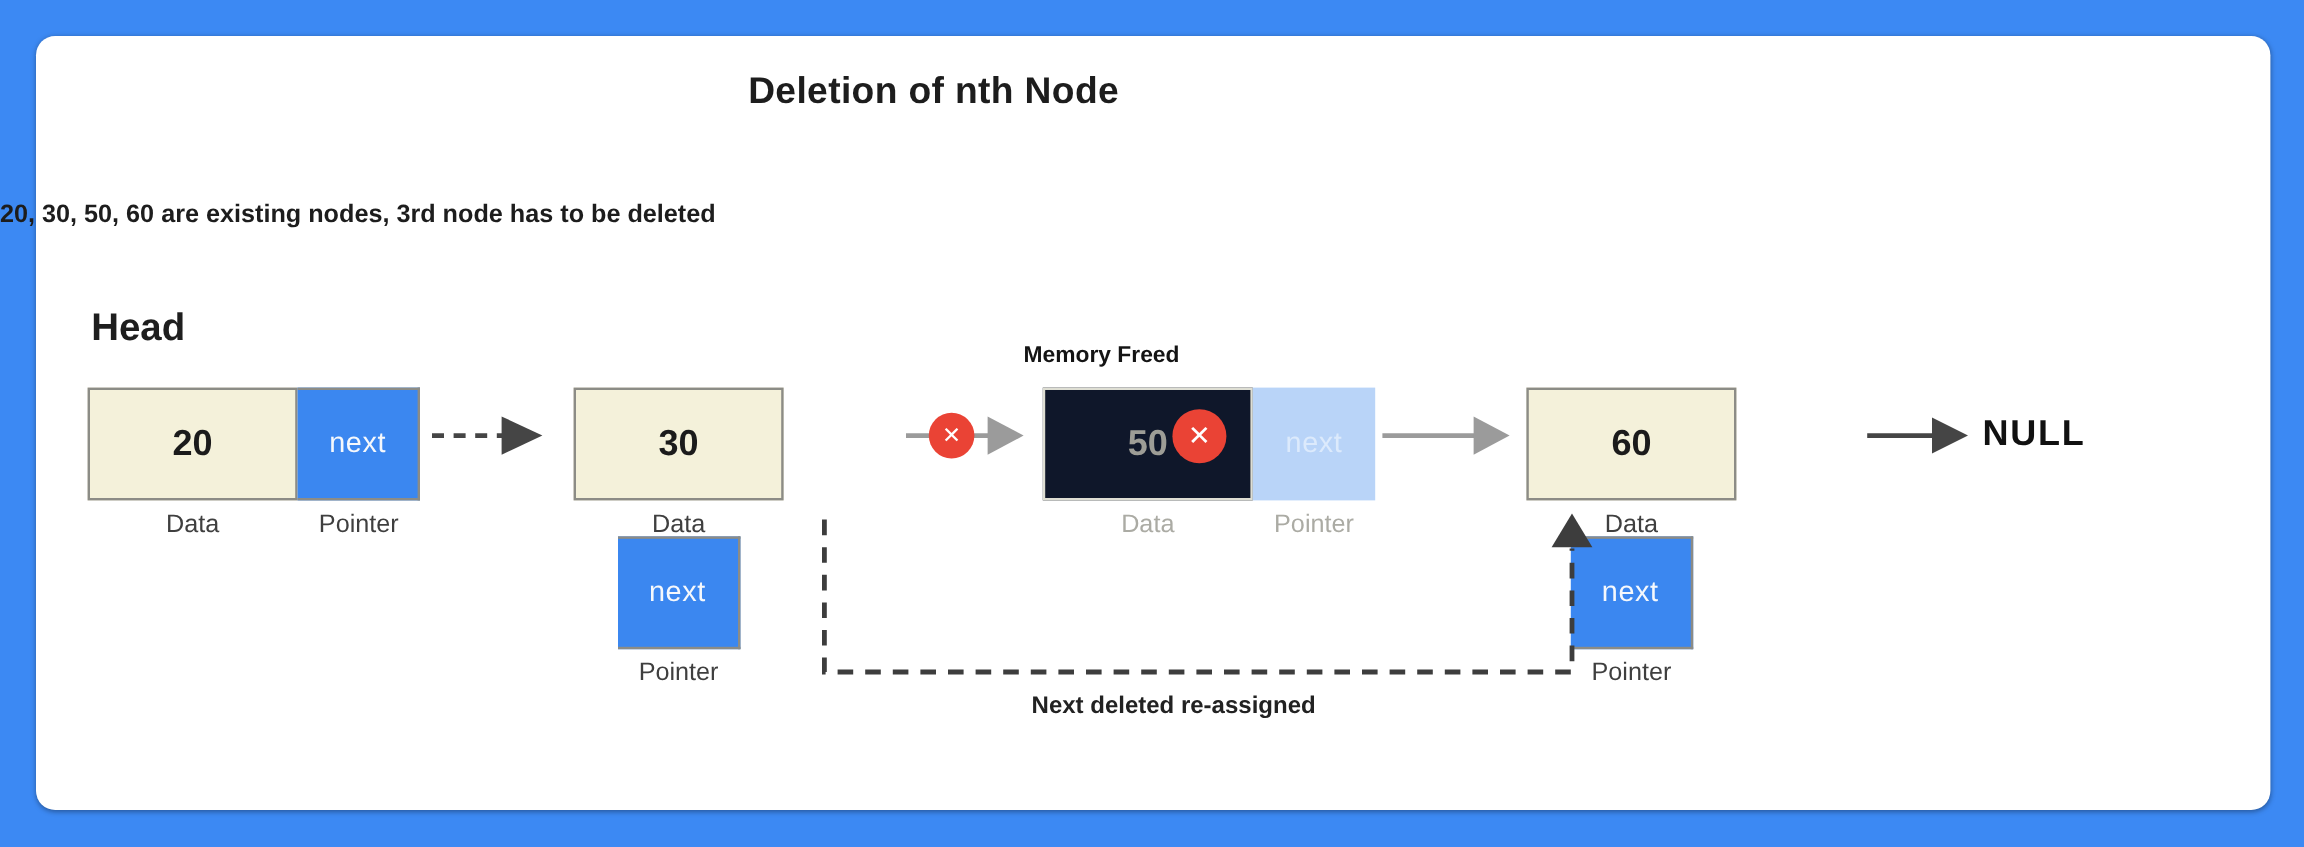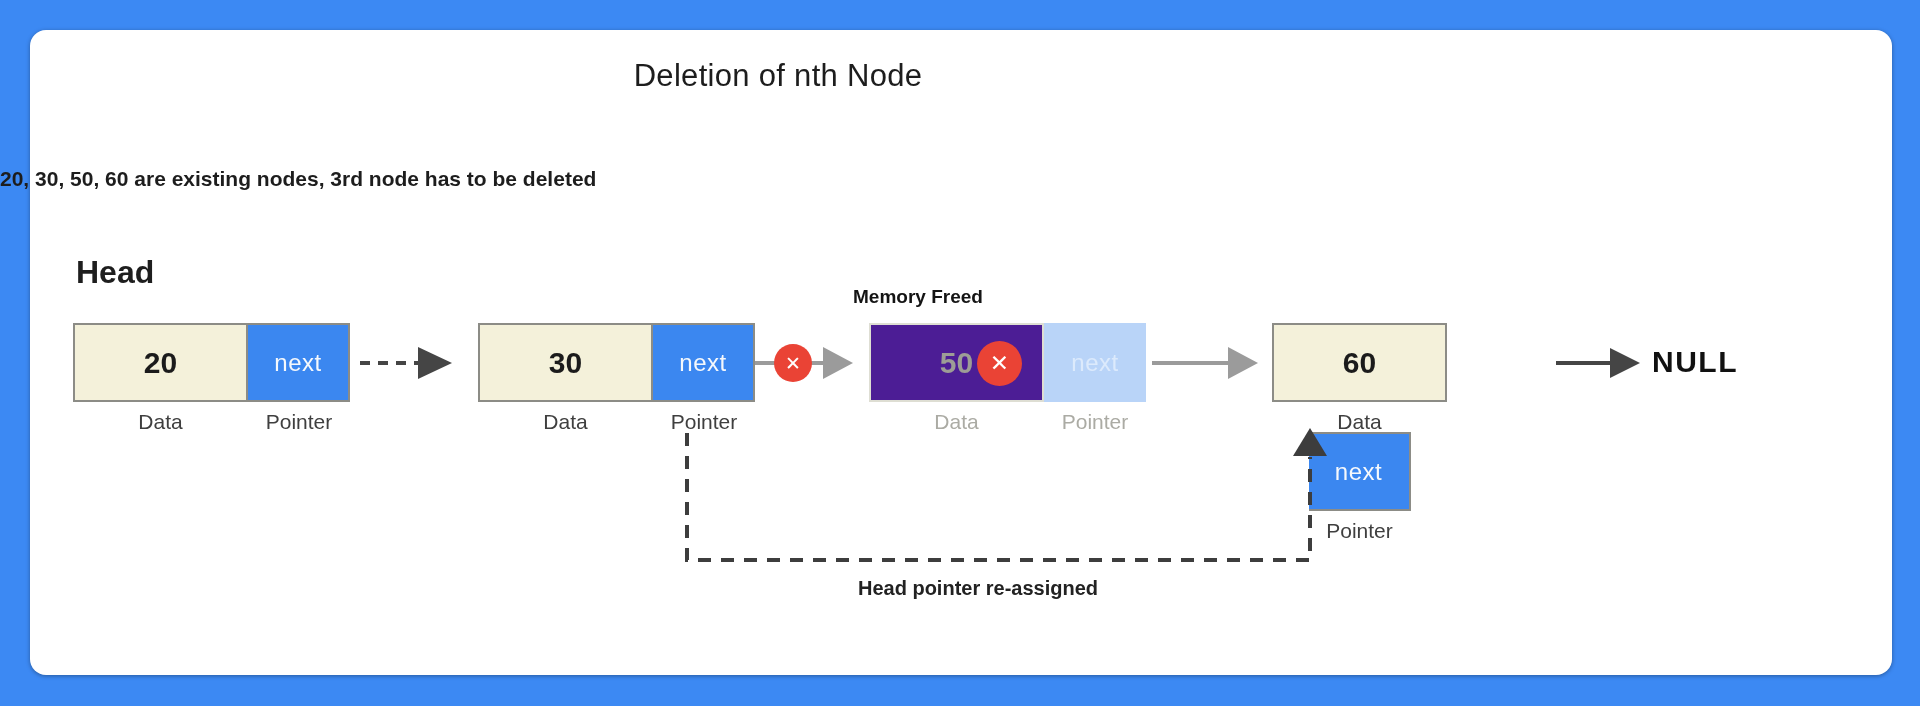--- a/index.html
+++ b/index.html
@@ -9,45 +9,45 @@
     font-family:"Liberation Sans","DejaVu Sans",sans-serif;
     -webkit-font-smoothing:antialiased;
   }
   .card{
     position:absolute;left:30px;top:30px;width:1862px;height:645px;
     background:#ffffff;border-radius:16px;
     box-shadow:0 1px 4px rgba(0,0,0,0.35);
   }
   .title{
     position:absolute;left:0;top:60px;width:1556px;text-align:center;
-    font-size:31px;font-weight:400;color:#1d1d1d;letter-spacing:.3px;line-height:1;
+    font-size:31px;font-weight:700;color:#1d1d1d;letter-spacing:.3px;line-height:1;
   }
   .subtitle{
     position:absolute;left:0;top:168px;width:1920px;text-align:left;
     font-size:21px;font-weight:700;color:#1d1d1d;line-height:1;
   }
   .head-label{
     position:absolute;left:76px;top:256px;
     font-size:32px;font-weight:600;color:#1e1e1e;line-height:1;
   }
   .node{position:absolute;top:323px;display:flex;}
   .col{display:flex;flex-direction:column;align-items:center;}
   .box{
-    height:79px;box-sizing:border-box;display:flex;align-items:center;justify-content:center;
+    height:94px;box-sizing:border-box;display:flex;align-items:center;justify-content:center;
     line-height:1;
   }
   .data-box{width:175px;background:#f4f1da;border:2px solid #8c8c86;}
   .next-box{
     width:102px;background:#3b87f0;border:2px solid #8c8c86;border-left:none;
     color:#f5f8fc;font-size:24px;font-weight:500;letter-spacing:.5px;
   }
   .value{font-size:30px;font-weight:700;color:#1b1b1b;}
   .caption{margin-top:9px;font-size:21px;font-weight:500;color:#3f3f3f;line-height:1;}
   
-  .freed .data-box{background:#4c1d95;border-color:#deded3;}
+  .freed .data-box{background:#0f172a;border-color:#deded3;}
   .freed .value{color:#9d9d96;}
   .freed .next-box{background:#b9d4f8;border:none;color:#dceafc;}
   .freed .caption{color:#ababa4;}
   .memory-freed{
     position:absolute;left:853px;top:287px;width:200px;
     font-size:19px;font-weight:700;color:#141414;line-height:1;
   }
   .null-label{
     position:absolute;left:1652px;top:347px;
     font-size:30px;font-weight:700;color:#111;letter-spacing:1.5px;line-height:1;
@@ -81,21 +81,21 @@
       <span class="value">20</span>
     </div>
     <div class="caption">Data</div>
   </div>
   <div class="col">
     <div class="box next-box">next</div>
     <div class="caption">Pointer</div>
   </div>
 </div>
 
-<div class="node" style="left:478px;">
+<div class="node" style="left:478px;flex-direction:column;">
   <div class="col">
     <div class="box data-box">
       <span class="value">30</span>
     </div>
     <div class="caption">Data</div>
   </div>
   <div class="col">
     <div class="box next-box">next</div>
     <div class="caption">Pointer</div>
   </div>
@@ -148,13 +148,13 @@
 <svg style="left:1554px;top:341px;" width="92" height="44">
   <line x1="2" y1="22" x2="58" y2="22" stroke="#454545" stroke-width="4"></line>
   <polygon points="56,7 86,22 56,37" fill="#454545"></polygon>
 </svg>
 <div class="null-label">NULL</div>
 
 <svg style="left:660px;top:425px;" width="680" height="150">
   <path d="M27 8 V135 H650 V32" fill="none" stroke="#3d3d3d" stroke-width="4" stroke-dasharray="13 10"></path>
   <polygon points="633,31 650,3 667,31" fill="#3d3d3d"></polygon>
 </svg>
-<div class="reassign-label">Head pointer re-assigned</div>
+<div class="reassign-label">Next deleted re-assigned</div>
 
 </body></html>

